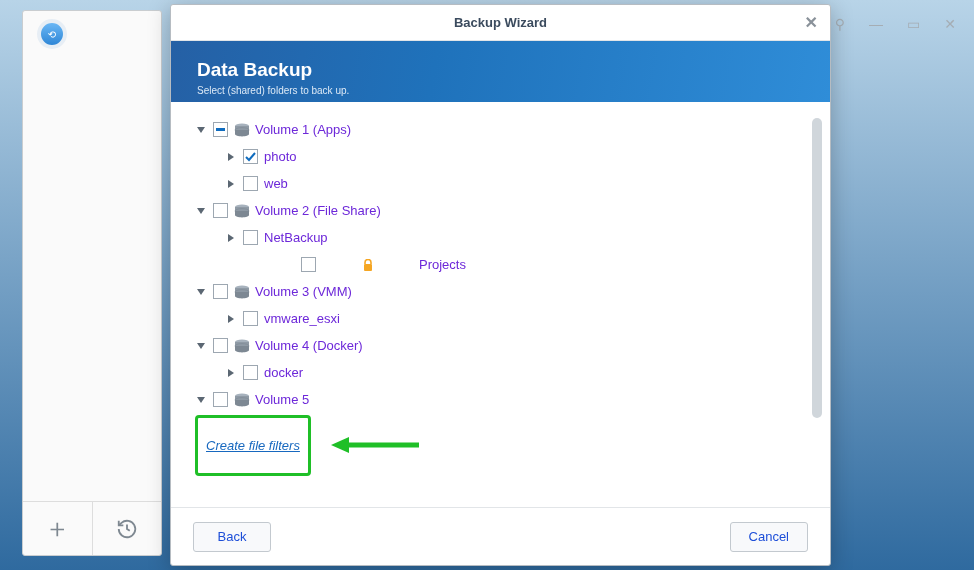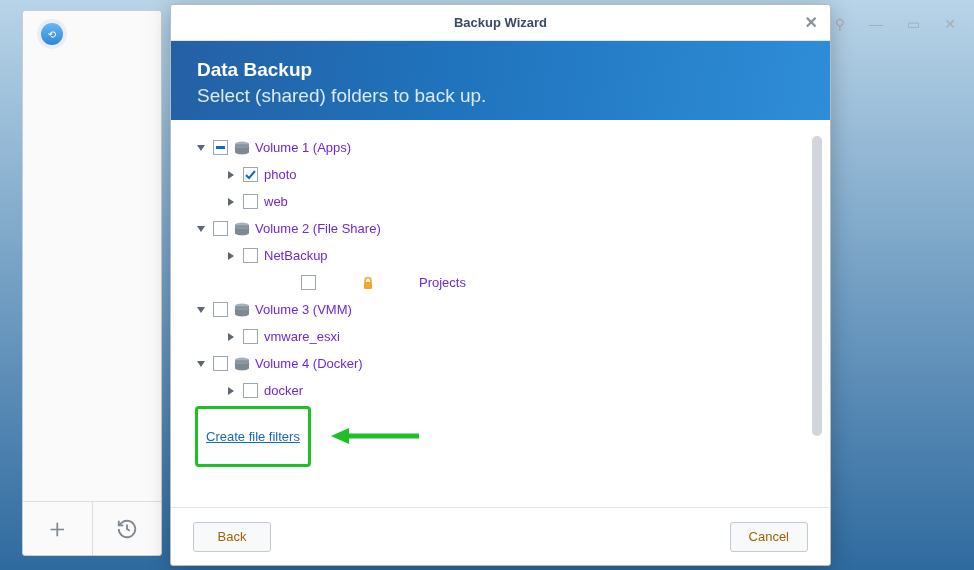--- a/index.html
+++ b/index.html
@@ -86,24 +86,24 @@
       font-weight: bold;
       color: #3b4b5e;
     }
     .titlebar .close {
       position: absolute; right: 12px; top: 8px;
       color: #8a929a; cursor: pointer; font-size: 16px;
     }
     .header {
       background: linear-gradient(100deg,#2560a5 0%, #1f72bb 40%, #2f8dd8 100%);
       color: #fff;
-      padding: 18px 26px 13px 26px;
+      padding: 18px 26px 6px 26px;
     }
     .header h2 { font-size: 19px; font-weight: bold; margin-bottom: 4px; }
-    .header p { font-size: 19px; color: #dce9f6; }
+    .header p { font-size: 10px; color: #dce9f6; }
     .tree-wrap {
       flex: 1;
       overflow: hidden;
       position: relative;
       padding: 14px 22px 4px 22px;
     }
     .scrollbar {
       position: absolute;
       right: 8px; top: 16px;
       width: 10px; height: 300px;
@@ -156,20 +156,21 @@
       margin-right: 5px;
     }
     .link-row {
       padding: 2px 0 0 2px;
     }
     .link-highlight {
       display: inline-block;
       border: 3px solid #1fbf27;
       border-radius: 4px;
       padding: 20px 8px;
+      font-style: italic;
     }
     .link {
       color: #1768bf;
       text-decoration: underline;
       cursor: pointer;
       font-size: 13px;
     }
     .arrow-annot {
       display: inline-block;
       margin-left: 16px;
@@ -181,21 +182,21 @@
       display: flex;
       align-items: center;
       padding: 0 22px;
     }
     .btn {
       height: 30px;
       min-width: 78px;
       padding: 0 18px;
       border: 1px solid #c3c9cf;
       background: #f8f9fb;
-      color: #a16207;
+      color: #1d4ed8;
       border-radius: 3px;
       cursor: pointer;
       font-size: 13px;
       display: inline-flex;
       align-items: center; justify-content: center;
     }
     .btn.primary {
       background: #0d86e8;
       border-color: #0d86e8;
       color: #fff;
@@ -338,20 +339,32 @@
           <span>Volume 4 (Docker)</span>
         </div>
         <div class="row indent1">
           <span class="caret">
             <svg viewBox="0 0 6 8">
               <use href="#caret-right" fill="#5b6773"></use>
             </svg>
           </span>
           <span class="checkbox "></span>
           <span>docker</span>
+        </div>
+        <div class="row indent0">
+          <span class="caret">
+            <svg viewBox="0 0 8 6">
+              <use href="#caret-down" fill="#5b6773"></use>
+            </svg>
+          </span>
+          <span class="checkbox "></span>
+          <span class="disk-icon"><svg viewBox="0 0 16 14" width="16" height="14">
+              <use href="#disk"></use>
+            </svg></span>
+          <span>Volume 5</span>
         </div>
       </div>
     <div class="scrollbar"></div>
 
     <div class="link-row">
       <span class="link-highlight">
         <a class="link">Create file filters</a>
       </span>
       <span class="arrow-annot">
         <svg width="90" height="22" viewBox="0 0 90 22">

